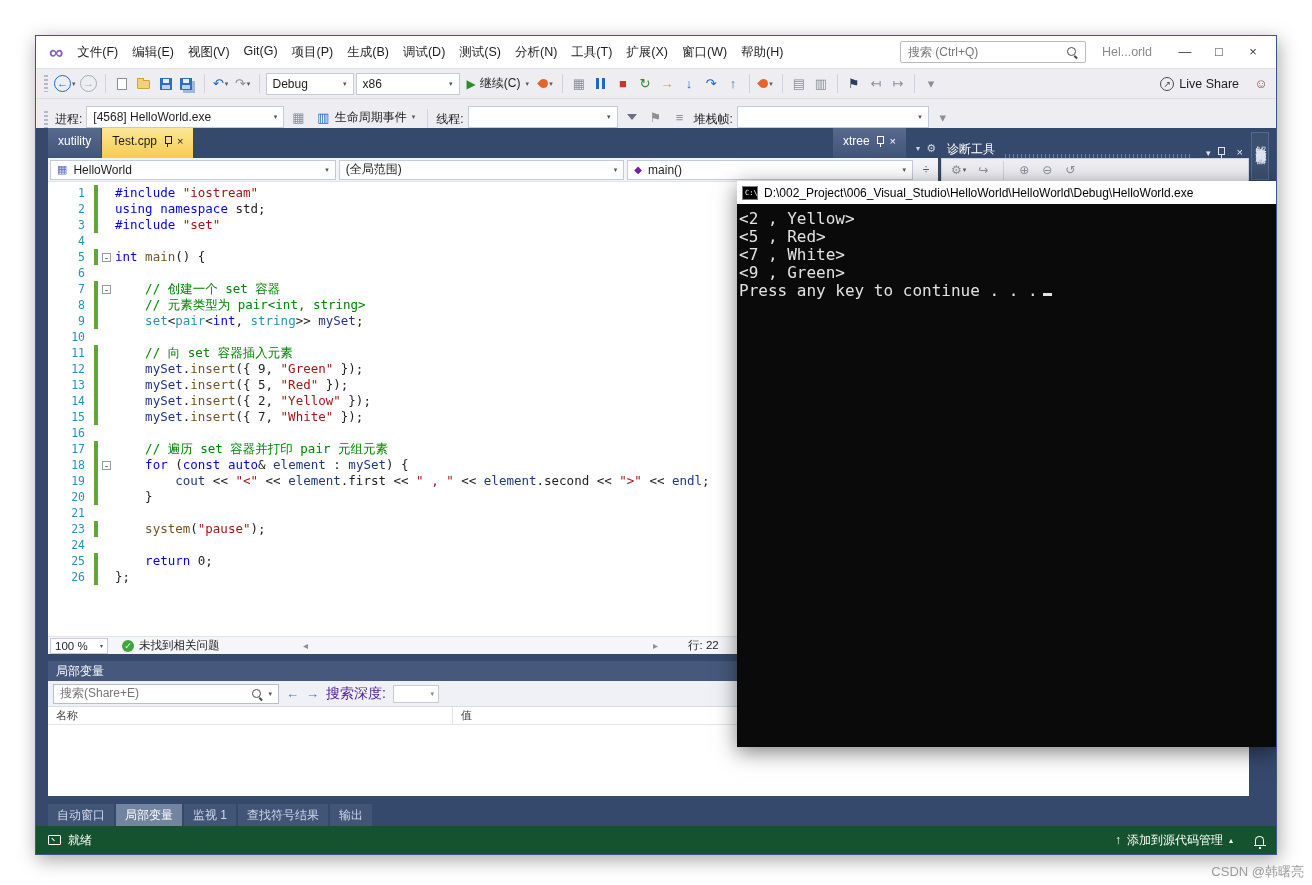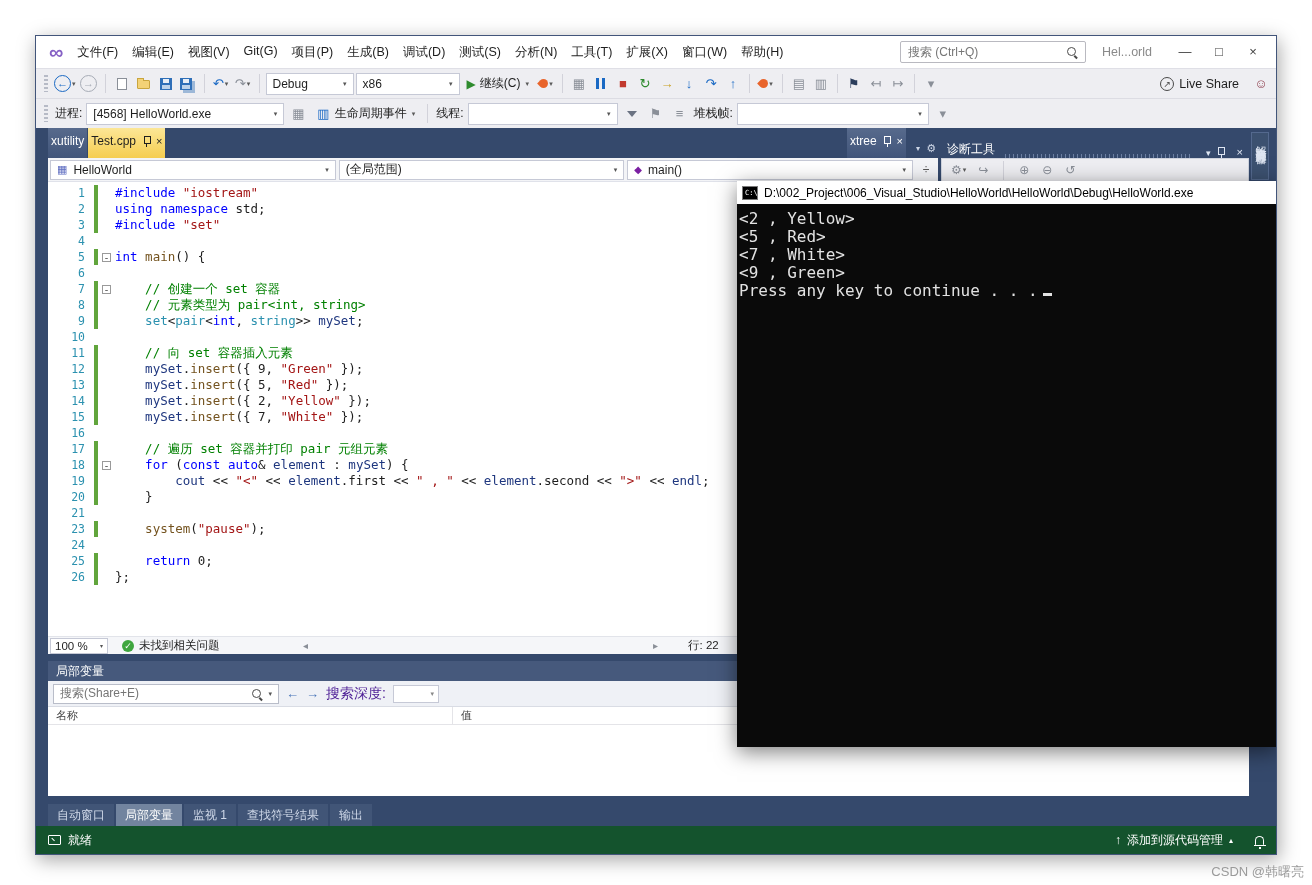--- a/index.html
+++ b/index.html
@@ -16,21 +16,21 @@
 .search-text{font-size:12px;color:#767676}
 .mag{position:relative;width:12px;height:12px;display:inline-block}
 .mag::before{content:"";position:absolute;left:1px;top:1px;width:7px;height:7px;border:1.4px solid #4a4a4a;border-radius:50%}
 .mag::after{content:"";position:absolute;left:9px;top:9px;width:4px;height:1.6px;background:#4a4a4a;transform:rotate(45deg);transform-origin:0 0}
 .win-title{font-size:12.5px;color:#8a8a8a;margin:0 16px;white-space:nowrap}
 .win-controls{display:flex}
 .win-controls span{width:34px;text-align:center;font-size:13px;color:#3f3f3f;line-height:32px}
 
 
 .toolbar1{flex:0 0 30px;background:#eeeef2;border-top:1px solid #dfdfe6;display:flex;align-items:center;padding:0 5px;gap:2px}
-.toolbar2{flex:0 0 30px;background:#eeeef2;border-top:1px solid #dcdce3;display:flex;align-items:center;padding:0 5px;gap:4px}
+.toolbar2{flex:0 0 30px;background:#eeeef2;border-top:1px solid #dcdce3;display:flex;align-items:flex-end;padding:0 5px;gap:4px}
 .grip{width:4px;height:17px;margin:0 3px;background:repeating-linear-gradient(to bottom,#b6bac6 0 2px,transparent 2px 4px)}
 .sep{width:1px;height:19px;background:#d2d2da;margin:0 4px}
 .tb-icon{min-width:20px;height:22px;display:flex;align-items:center;justify-content:center;font-size:13px;color:#4a4a4a;padding:0 1px}
 .tb-caret{font-size:7px;color:#5a5a5a;margin-left:1px}
 .c-blue{color:#1a69c4}.c-green{color:#2e8b2e}.c-red{color:#c23a2f}.c-gray{color:#8a8f98}.c-yellow{color:#c9a227}.c-dark{color:#2b3d5c}.c-maroon{color:#8b3a4a}
 .nav-circle{width:17px;height:17px;border-radius:50%;border:1.6px solid #1a69c4;color:#1a69c4;display:flex;align-items:center;justify-content:center;font-size:11px;line-height:1}
 .nav-circle.disabled{border-color:#a7acb6;color:#a7acb6}
 .combo{height:22px;background:#fff;border:1px solid #c6c9d6;display:flex;align-items:center;font-size:12px;color:#1e1e1e;padding:0 6px}
 .combo .caret{margin-left:auto;font-size:7px;color:#555;padding-left:6px}
 .w-debug{width:88px}.w-x86{width:104px}.w-process{width:198px}.w-thread{width:150px}.w-stack{width:192px}
@@ -49,21 +49,21 @@
 .funnel{width:0;height:0;border-left:5px solid transparent;border-right:5px solid transparent;border-top:6px solid #6a7282;display:inline-block}
 .spacer{flex:1}
 .live-share{display:flex;align-items:center;gap:5px;font-size:12.5px;color:#1e1e1e;margin-right:10px}
 .share-circle{width:14px;height:14px;border-radius:50%;border:1.4px solid #4a4a4a;font-size:9px;display:flex;align-items:center;justify-content:center;color:#4a4a4a}
 
 
 .main{flex:1;position:relative;background:#35496c;overflow:hidden}
 
 .editor-group{position:absolute;left:12px;top:8px;width:890px}
 .doc-tab-row{height:22px;position:relative;display:flex;align-items:flex-end}
-.doc-tab{height:34px;display:flex;align-items:center;gap:6px;padding:0 3px;font-size:12px;white-space:nowrap}
+.doc-tab{height:34px;display:flex;align-items:center;gap:6px;padding:0 10px;font-size:12px;white-space:nowrap}
 .doc-tab.inactive{background:linear-gradient(#5a6d8f,#41557a);color:#fff;margin-right:1px}
 .doc-tab.active{background:linear-gradient(#fdeaa0,#f5cd50);color:#1e1e1e}
 .doc-tab.preview{position:absolute;right:32px;background:linear-gradient(#5a6d8f,#41557a);color:#fff}
 .tab-close{font-size:11px;line-height:1}
 .tabrow-chevron{position:absolute;right:18px;bottom:5px;font-size:8px;color:#cdd6e6}
 .tabrow-gear{position:absolute;right:2px;bottom:3px;font-size:11px;color:#cdd6e6}
 .pin-icon{position:relative;width:8px;height:11px;display:inline-block}
 .pin-icon::before{content:"";position:absolute;top:0;left:1.5px;width:5px;height:6px;border:1px solid currentColor}
 .pin-icon::after{content:"";position:absolute;top:8px;left:4px;width:1px;height:3px;background:currentColor}
 

